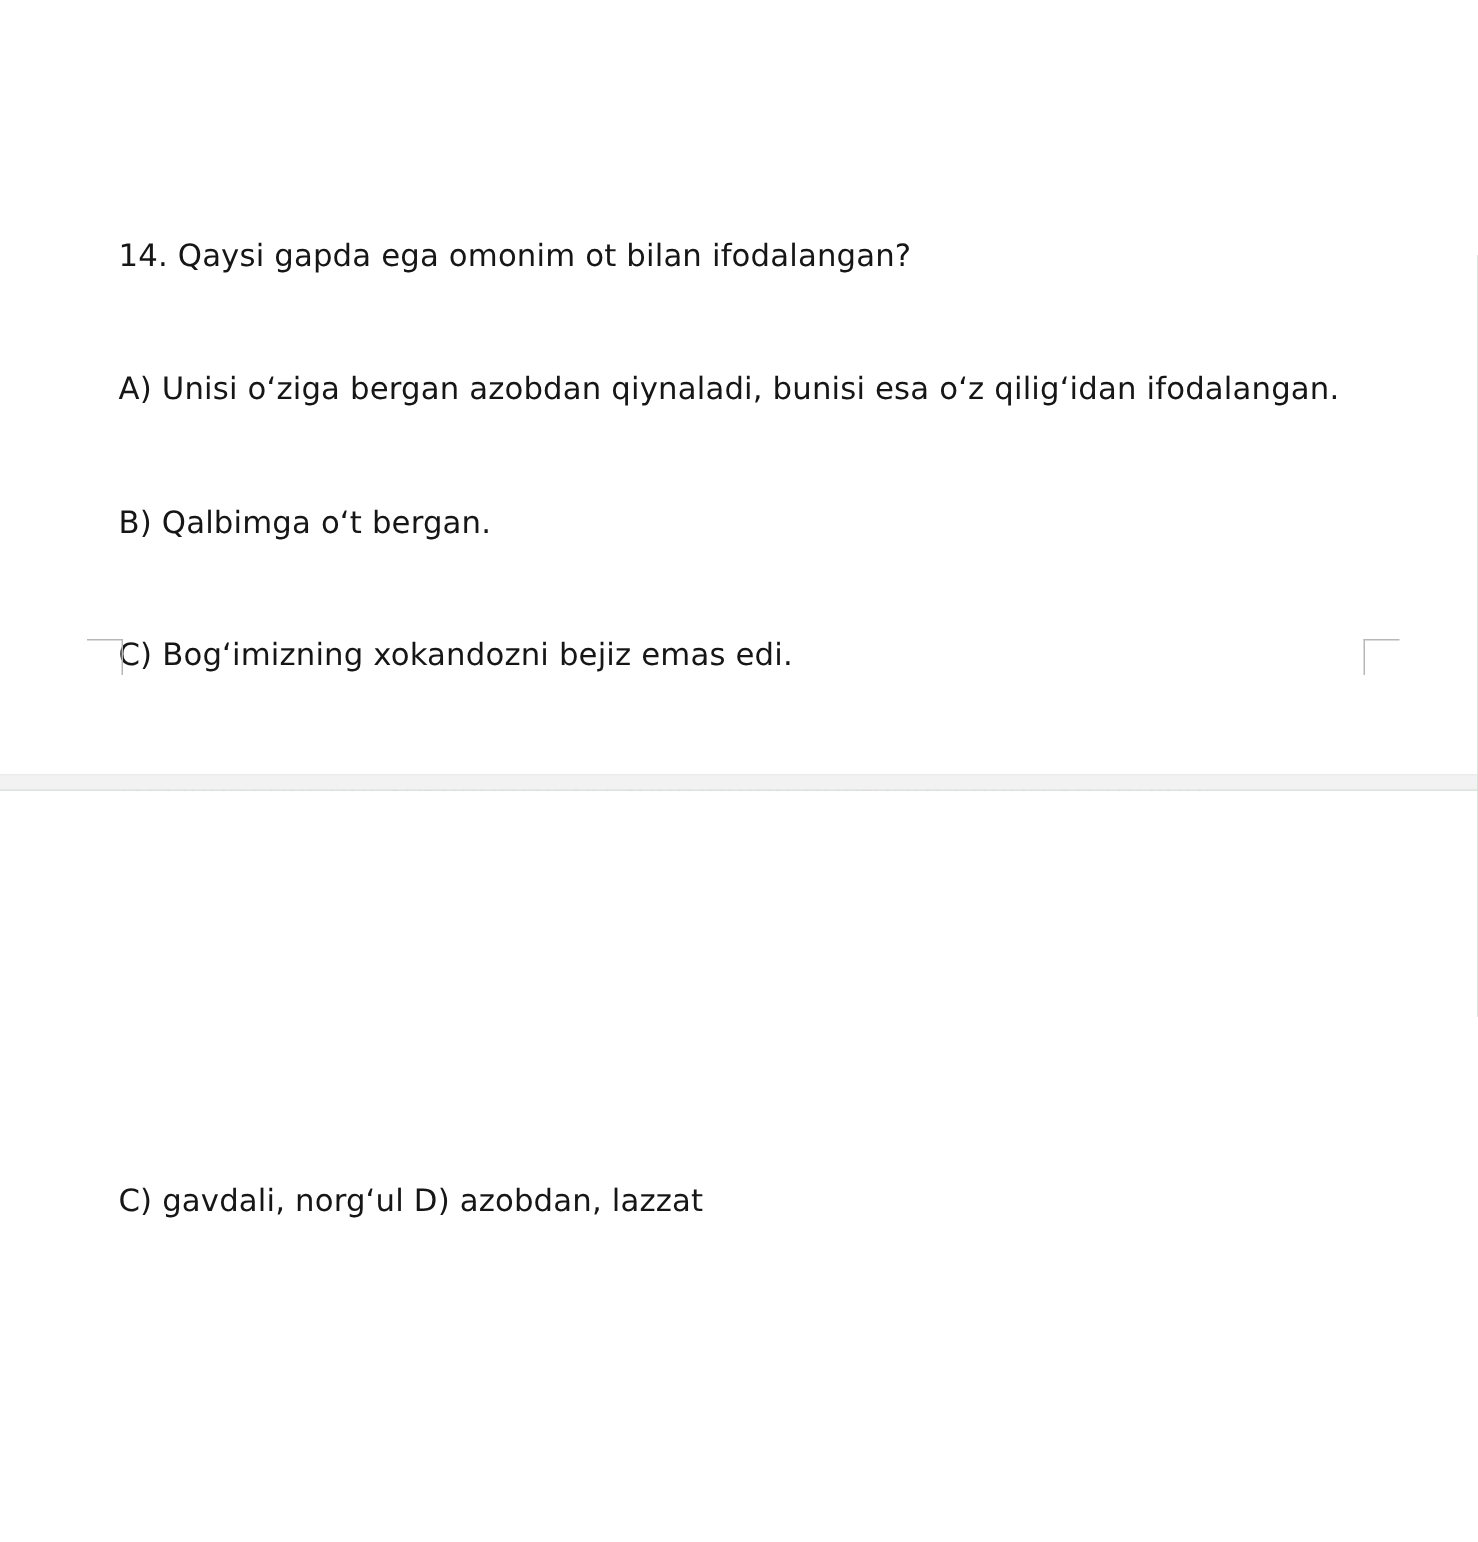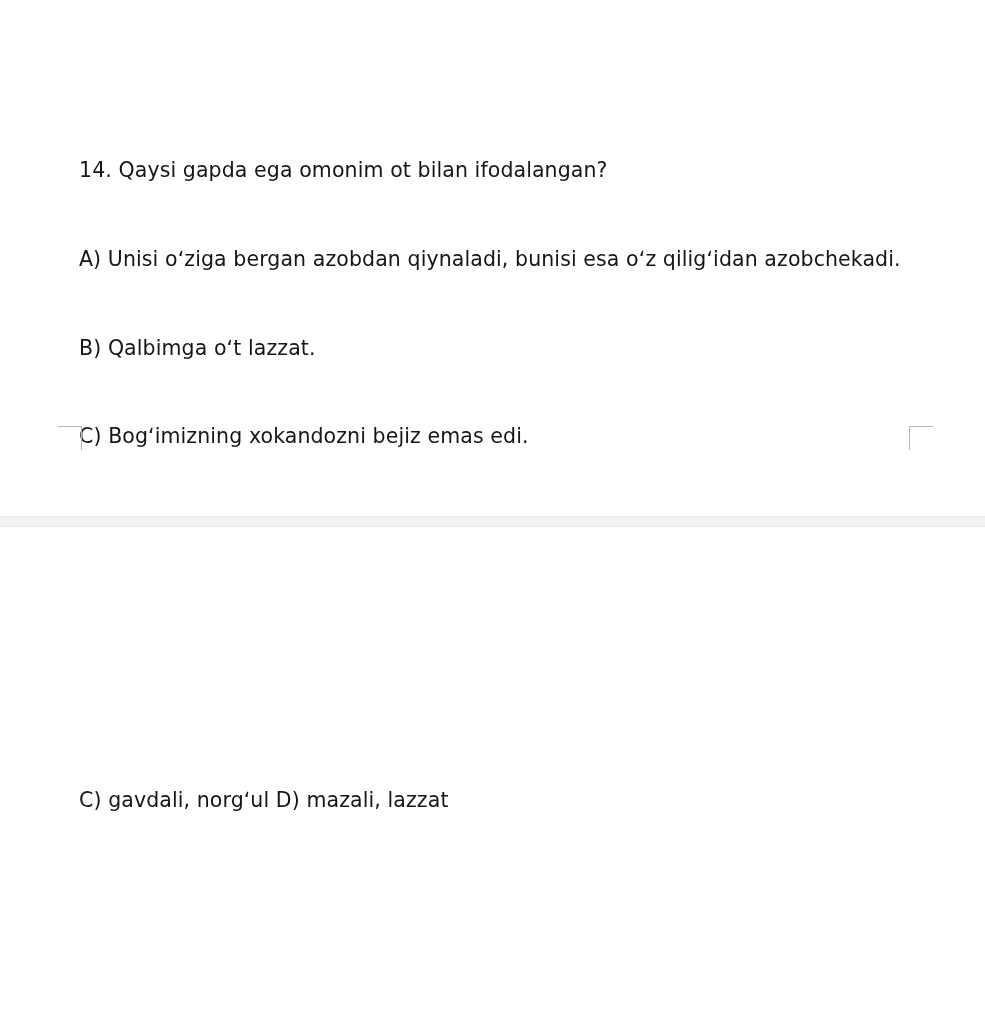--- a/index.html
+++ b/index.html
@@ -94,22 +94,22 @@
 </head>
 <body>
 
 <div class="doc-viewer">
 
   <div class="page page-one">
     <div class="text-body">
 
       <div class="q-block">
         <p class="q-line">14. Qaysi gapda ega omonim ot bilan ifodalangan?</p>
-        <p class="q-line">A) Unisi oʻziga bergan azobdan qiynaladi, bunisi esa oʻz qiligʻidan azobchekadi.</p>
-        <p class="q-line">B) Qalbimga oʻt lazzat.</p>
+        <p class="q-line">A) Unisi oʻziga bergan azobdan qiynaladi, bunisi esa oʻz qiligʻidan ifodalangan.</p>
+        <p class="q-line">B) Qalbimga oʻt bergan.</p>
         <p class="q-line">C) Bogʻimizning xokandozni bejiz emas edi.</p>
         <p class="q-line">D) Onam har gal xokandozni boʻshatganida qop-qora chang koʻtariladi.</p>
       </div>
 
       <div class="q-block">
         <p class="q-line">15. Qaysi javobda berilgan soʻzlar juftligi oʻzaro maʼnodosh emas?</p>
         <p class="q-line">A) chopmoq - yelmoq</p>
         <p class="q-line">B) husn - goʻzal</p>
         
       </div>
@@ -121,21 +121,21 @@
     <span class="corner tl-down c-p1-left"></span>
     <span class="corner tr-down c-p1-right"></span>
   </div>
 
   <div class="page-gap"></div>
 
   <div class="page page-two">
     <div class="text-body">
 
       <div class="q-block">
-        <p class="q-line">C) gavdali, norgʻul D) mazali, lazzat</p>
+        <p class="q-line">C) gavdali, norgʻul D) azobdan, lazzat</p>
       </div>
 
       <div class="q-block">
         
         
         
         
         
       </div>
 

